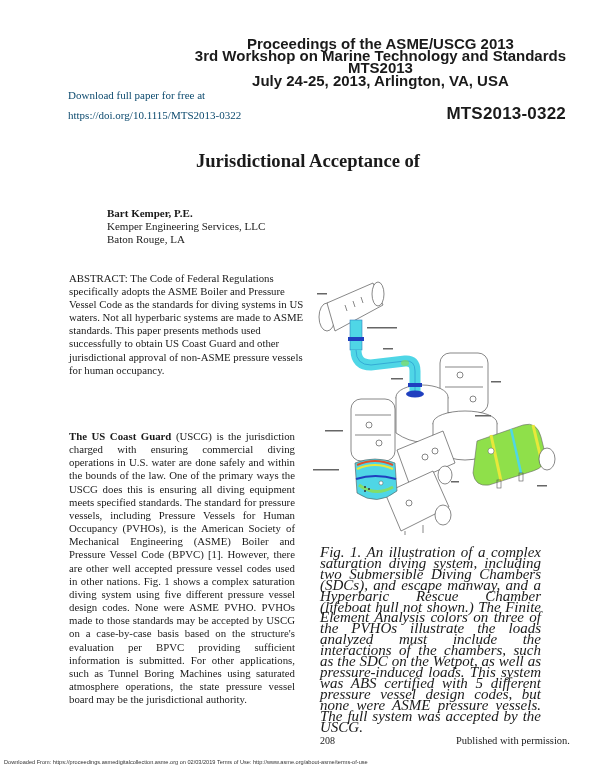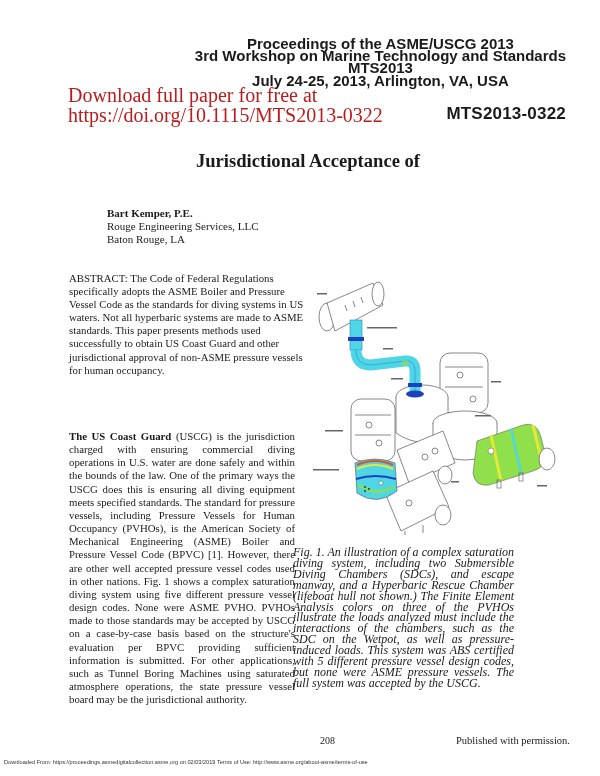--- a/index.html
+++ b/index.html
@@ -4,39 +4,39 @@
 <style>
   html, body { margin: 0; padding: 0; background: #ffffff; }
   body { width: 600px; height: 776px; position: relative; overflow: hidden; color: #1a1a1a; }
   .abs { position: absolute; }
   .sans { font-family: "Liberation Sans", sans-serif; }
   .serif { font-family: "Liberation Serif", serif; }
 
   .proc { right: 34px; top: 38px; text-align: center; font-size: 15px; font-weight: bold; line-height: 12.2px; }
   .proc div { white-space: nowrap; }
 
-  .dl { left: 68px; top: 85px; font-size: 20px; line-height: 20px; color: #b91c1c; }
+  .dl { left: 68px; top: 85px; font-size: 11px; line-height: 20px; color: #0c4a6e; }
   .dl div { white-space: nowrap; }
 
   .paperid { right: 34px; top: 104px; font-size: 17px; font-weight: bold; letter-spacing: 0.2px; margin-left: 8px; }
 
   .title { left: 0; width: 600px; top: 150px; text-align: center; font-size: 18.6px; font-weight: bold; line-height: 22px; }
   .title div { white-space: nowrap; margin-left: 16px; }
 
   .author { left: 107px; top: 207px; font-size: 11px; line-height: 13px; }
   .author .name { font-weight: bold; }
 
   .abstract { left: 69px; top: 272px; width: 238px; font-size: 10.8px; line-height: 13.1px; }
 
   .body1 { left: 69px; top: 430px; width: 226px; font-size: 10.8px; line-height: 13.15px; text-align: justify; }
   .body1 .bold { font-weight: bold; }
 
   .figure { left: 305px; top: 275px; width: 280px; height: 260px; }
 
-  .caption { left: 293px; top: 547px; width: 221px; font-size: 12px; line-height: 10.9px; font-style: italic; text-align: justify; }
+  .caption { left: 320px; top: 547px; width: 221px; font-size: 15px; line-height: 10.9px; font-style: italic; text-align: justify; }
 
   .pagenum { left: 284px; top: 735px; font-size: 10px; margin-left: 36px; }
   .permission { right: 30px; top: 735px; font-size: 10.5px; }
 
   .footer { left: 4px; top: 759px; font-size: 5.6px; color: #333; white-space: nowrap; }
 </style>
 </head>
 <body>
 
 <div class="abs proc sans">
@@ -52,21 +52,21 @@
 </div>
 
 <div class="abs paperid sans">MTS2013-0322</div>
 
 <div class="abs title serif">
   <div>Jurisdictional Acceptance of</div>
 </div>
 
 <div class="abs author serif">
   <div class="name">Bart Kemper, P.E.</div>
-  <div>Rouge Engineering Services, LLC</div>
+  <div>Kemper Engineering Services, LLC</div>
   <div>Baton Rouge, LA</div>
 </div>
 
 <div class="abs abstract serif">ABSTRACT: The Code of Federal Regulations specifically adopts the ASME Boiler and Pressure Vessel Code as the standards for diving systems in US waters.  Not all hyperbaric systems are made to ASME standards.  This paper presents methods used successfully to obtain US Coast Guard and other jurisdictional approval of non-ASME pressure vessels for human occupancy.</div>
 
 <div class="abs body1 serif"><span class="bold">The US Coast Guard</span><span> (USCG) is the jurisdiction charged with ensuring commercial diving operations in U.S. water are done safely and within the bounds of the law.  One of the primary ways the USCG does this is ensuring all diving equipment meets specified standards.  The standard for pressure vessels, including Pressure Vessels for Human Occupancy (PVHOs), is the American Society of Mechanical Engineering (ASME) Boiler and Pressure Vessel Code (BPVC) [1].  However, there are other well accepted pressure vessel codes used in other nations. Fig. 1 shows a complex saturation diving system using five different pressure vessel design codes.  None were ASME PVHO.  PVHOs made to those standards may be accepted by USCG  on a case-by-case basis based on the structure's evaluation per BPVC providing sufficient information is submitted.  For other applications, such as Tunnel Boring Machines using saturated atmosphere operations, the state pressure vessel board may be the jurisdictional authority.</span></div>
 
 <div class="abs figure">
   <svg width="280" height="260" viewBox="0 0 280 260">
     <g fill="none" stroke="#555" stroke-width="0.7">

